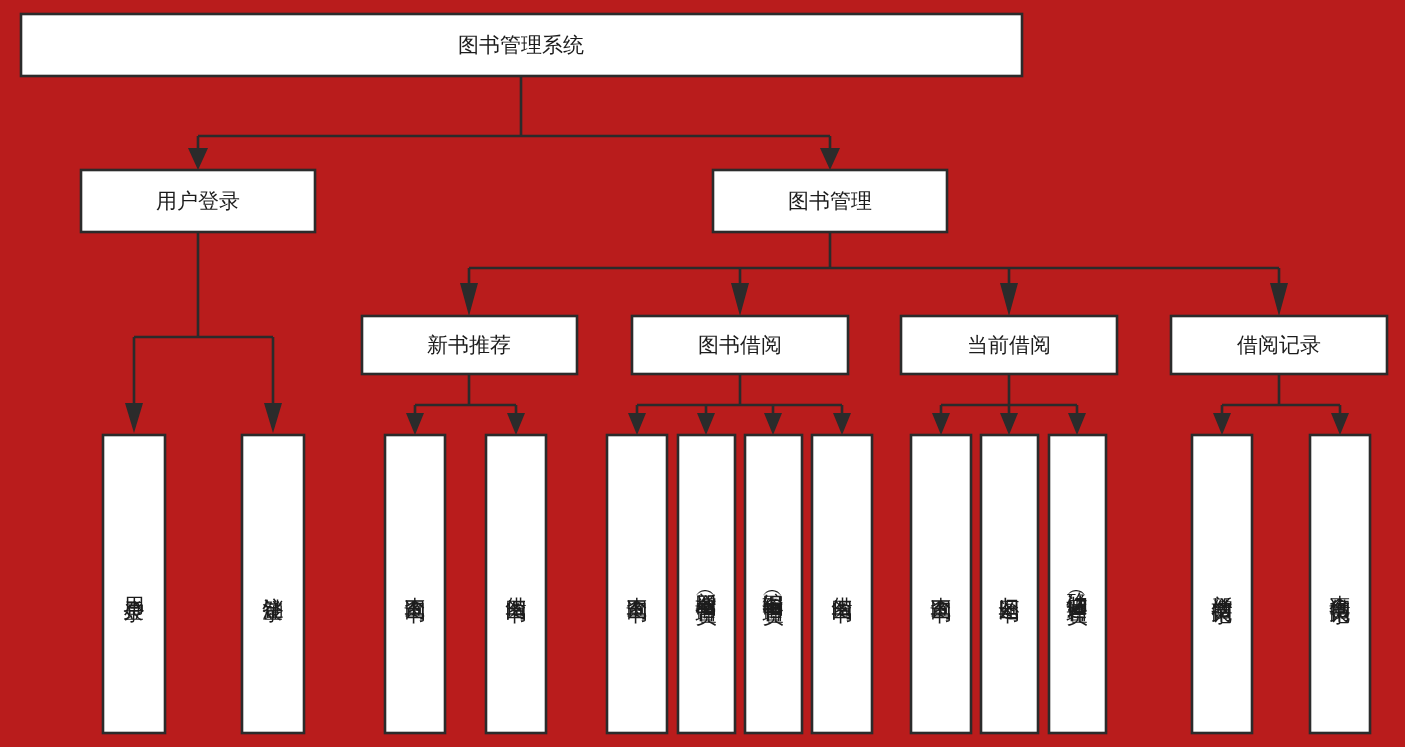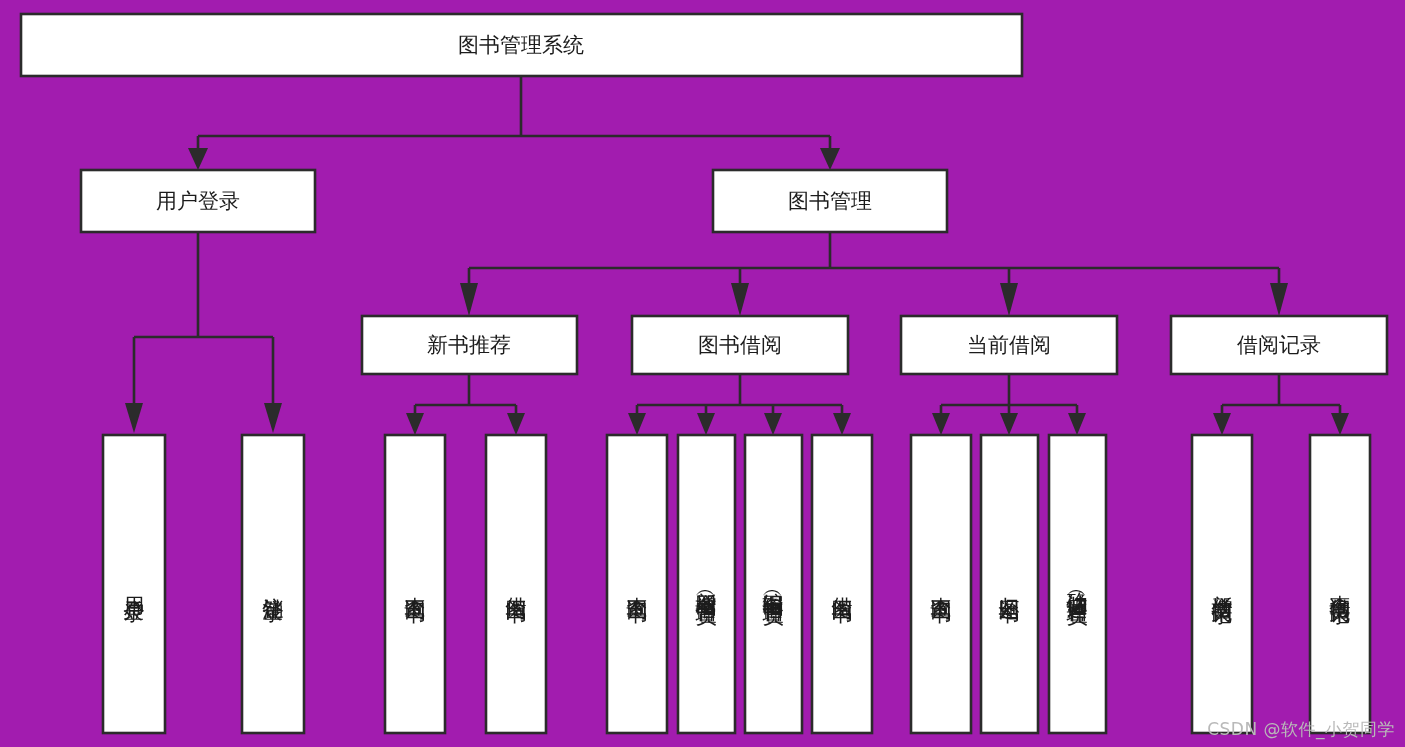--- a/index.html
+++ b/index.html
@@ -10,21 +10,21 @@
   body {
     width: 1405px;
     height: 747px;
     font-family: "DejaVu Sans", "Liberation Sans", sans-serif;
     overflow: hidden;
   }
   #diagram-root {
     position: relative;
     width: 1405px;
     height: 747px;
-    background: #a21caf;
+    background: #b91c1c;
   }
   svg#flow {
     position: absolute;
     left: 0;
     top: 0;
     width: 1405px;
     height: 747px;
     display: block;
   }
   .nodebox {
@@ -221,15 +221,14 @@
       <rect class="nodebox" x="1192" y="435" width="60" height="298"></rect>
       <text class="leaf-label" x="1222" y="584">新增借阅记录</text>
     </g>
     <g>
       <rect class="nodebox" x="1310" y="435" width="60" height="298"></rect>
       <text class="leaf-label" x="1340" y="584">查询借阅记录</text>
     </g>
 
   </svg>
 
-  <div class="watermark">CSDN @软件_小贺同学</div>
 
 </div>
 
 </body></html>

